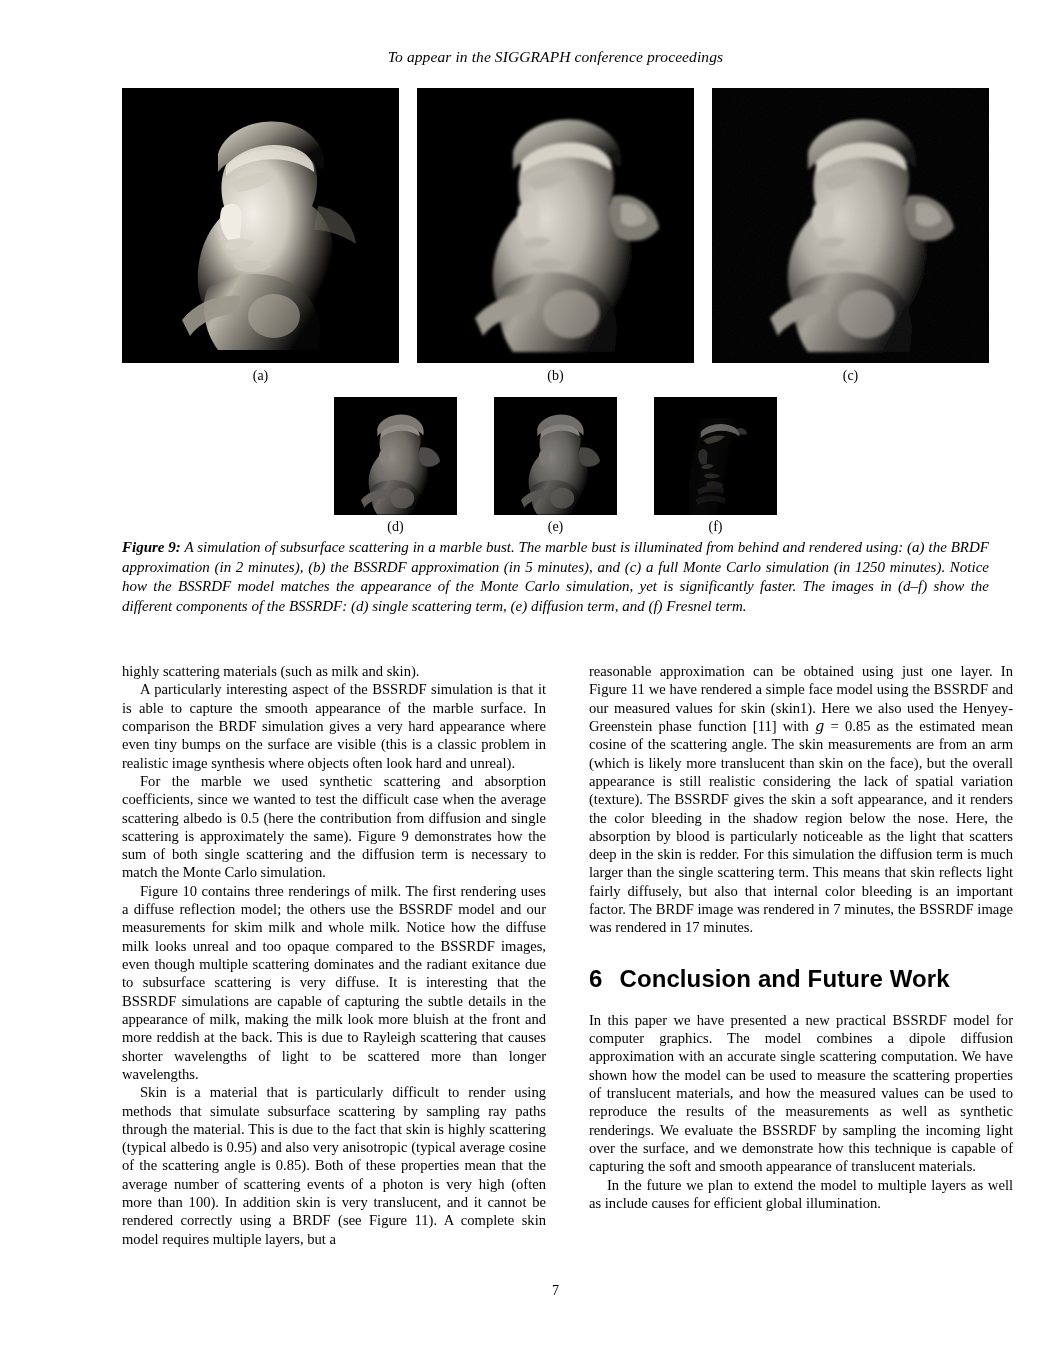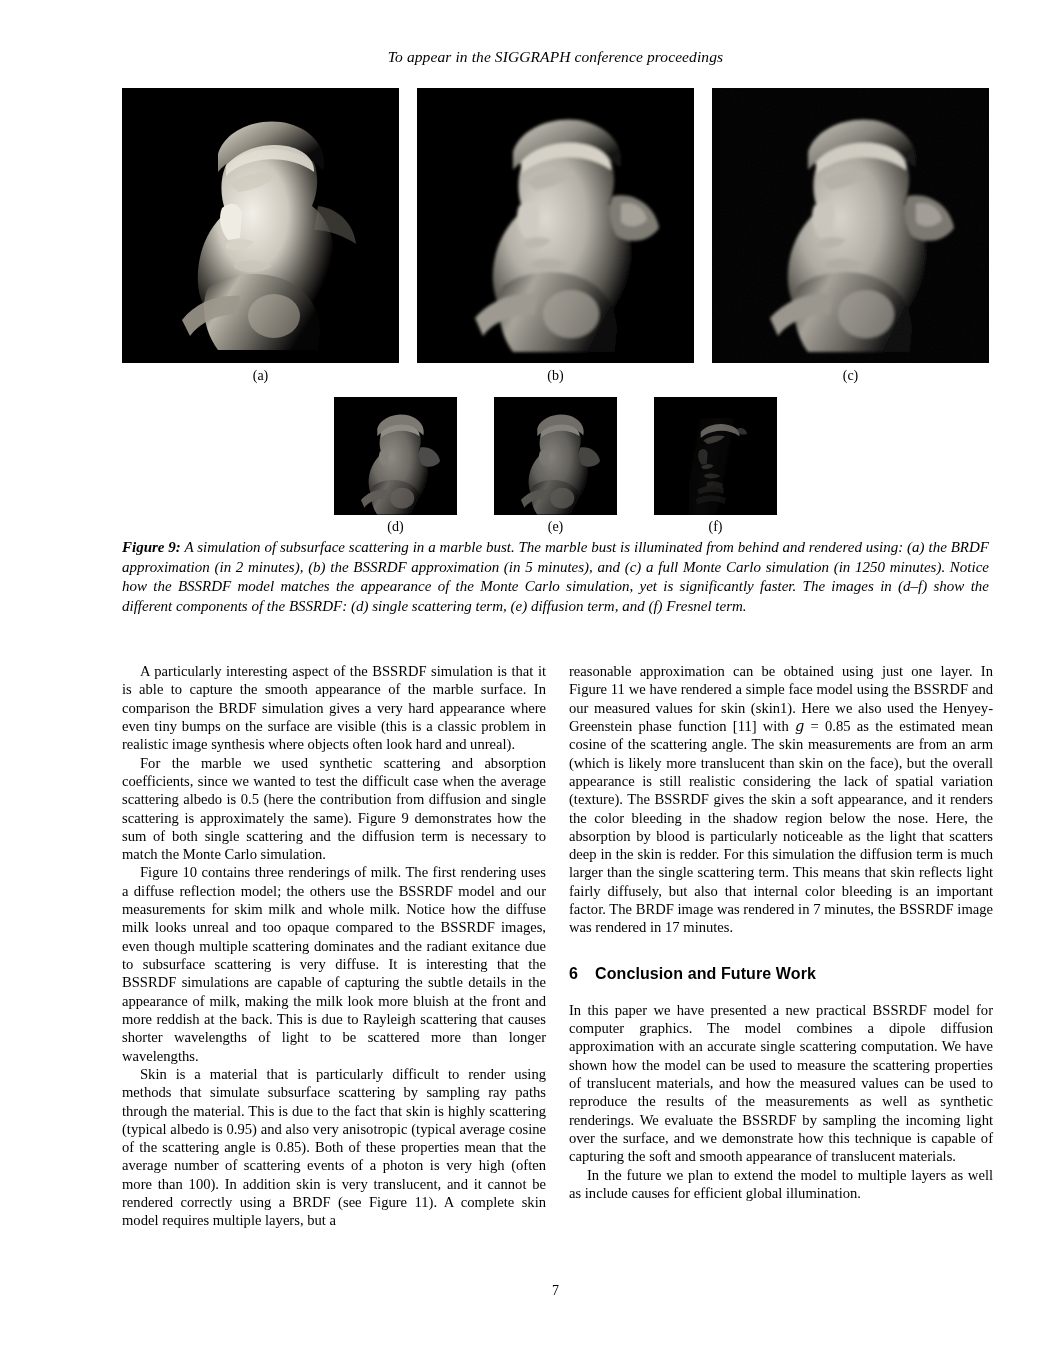--- a/index.html
+++ b/index.html
@@ -86,32 +86,32 @@
   
   .col {
     position: absolute;
     top: 662px;
     width: 424px;
     font-size: 14.6px;
     line-height: 1.255;
     text-align: justify;
   }
   .col-left  { left: 89px; }
-  .col-right { left: 536px; }
+  .col-right { left: 556px; }
 
   .col p {
     margin: 0;
     text-indent: 18px;
   }
   .col p.noindent { text-indent: 0; }
 
   h2.section {
     font-family: "Liberation Sans", "DejaVu Sans", sans-serif;
     font-weight: bold;
-    font-size: 16px;
+    font-size: 24px;
     margin: 27px 0 17px 0;
     text-indent: 0;
     text-align: left;
     letter-spacing: 0.1px;
   }
   h2.section .secnum { margin-right: 17px; }
 
   .mathvar { font-style: italic; font-family: "DejaVu Serif", serif; }
 
   .folio {
@@ -408,20 +408,21 @@
         </div>
         <div class="sub-label-sm">(f)</div>
       </div>
 
     </div>
   </div>
 
   <div class="caption"><b>Figure 9:</b><span> A simulation of subsurface scattering in a marble bust. The marble bust is illuminated from behind and rendered using: (a) the BRDF approximation (in 2 minutes), (b) the BSSRDF approximation (in 5 minutes), and (c) a full Monte Carlo simulation (in 1250 minutes). Notice how the BSSRDF model matches the appearance of the Monte Carlo simulation, yet is significantly faster. The images in (d–f) show the different components of the BSSRDF: (d) single scattering term, (e) diffusion term, and (f) Fresnel term.</span></div>
 
   <div class="col col-left">
+    <p class="noindent">highly scattering materials (such as milk and skin).</p>
     <p>A particularly interesting aspect of the BSSRDF simulation is that it is able to capture the smooth appearance of the marble surface. In comparison the BRDF simulation gives a very hard appearance where even tiny bumps on the surface are visible (this is a classic problem in realistic image synthesis where objects often look hard and unreal).</p>
     <p>For the marble we used synthetic scattering and absorption coefficients, since we wanted to test the difficult case when the average scattering albedo is 0.5 (here the contribution from diffusion and single scattering is approximately the same). Figure 9 demonstrates how the sum of both single scattering and the diffusion term is necessary to match the Monte Carlo simulation.</p>
     <p>Figure 10 contains three renderings of milk. The first rendering uses a diffuse reflection model; the others use the BSSRDF model and our measurements for skim milk and whole milk. Notice how the diffuse milk looks unreal and too opaque compared to the BSSRDF images, even though multiple scattering dominates and the radiant exitance due to subsurface scattering is very diffuse. It is interesting that the BSSRDF simulations are capable of capturing the subtle details in the appearance of milk, making the milk look more bluish at the front and more reddish at the back. This is due to Rayleigh scattering that causes shorter wavelengths of light to be scattered more than longer wavelengths.</p>
     <p>Skin is a material that is particularly difficult to render using methods that simulate subsurface scattering by sampling ray paths through the material. This is due to the fact that skin is highly scattering (typical albedo is 0.95) and also very anisotropic (typical average cosine of the scattering angle is 0.85). Both of these properties mean that the average number of scattering events of a photon is very high (often more than 100). In addition skin is very translucent, and it cannot be rendered correctly using a BRDF (see Figure 11). A complete skin model requires multiple layers, but a</p>
   </div>
 
   <div class="col col-right">
     <p class="noindent"><span>reasonable approximation can be obtained using just one layer. In Figure 11 we have rendered a simple face model using the BSSRDF and our measured values for skin (skin1). Here we also used the Henyey-Greenstein phase function [11] with </span><span class="mathvar">g</span><span> = 0.85</span><span> as the estimated mean cosine of the scattering angle. The skin measurements are from an arm (which is likely more translucent than skin on the face), but the overall appearance is still realistic considering the lack of spatial variation (texture). The BSSRDF gives the skin a soft appearance, and it renders the color bleeding in the shadow region below the nose. Here, the absorption by blood is particularly noticeable as the light that scatters deep in the skin is redder. For this simulation the diffusion term is much larger than the single scattering term. This means that skin reflects light fairly diffusely, but also that internal color bleeding is an important factor. The BRDF image was rendered in 7 minutes, the BSSRDF image was rendered in 17 minutes.</span></p>
 
     <h2 class="section"><span class="secnum">6</span><span>Conclusion and Future Work</span></h2>

